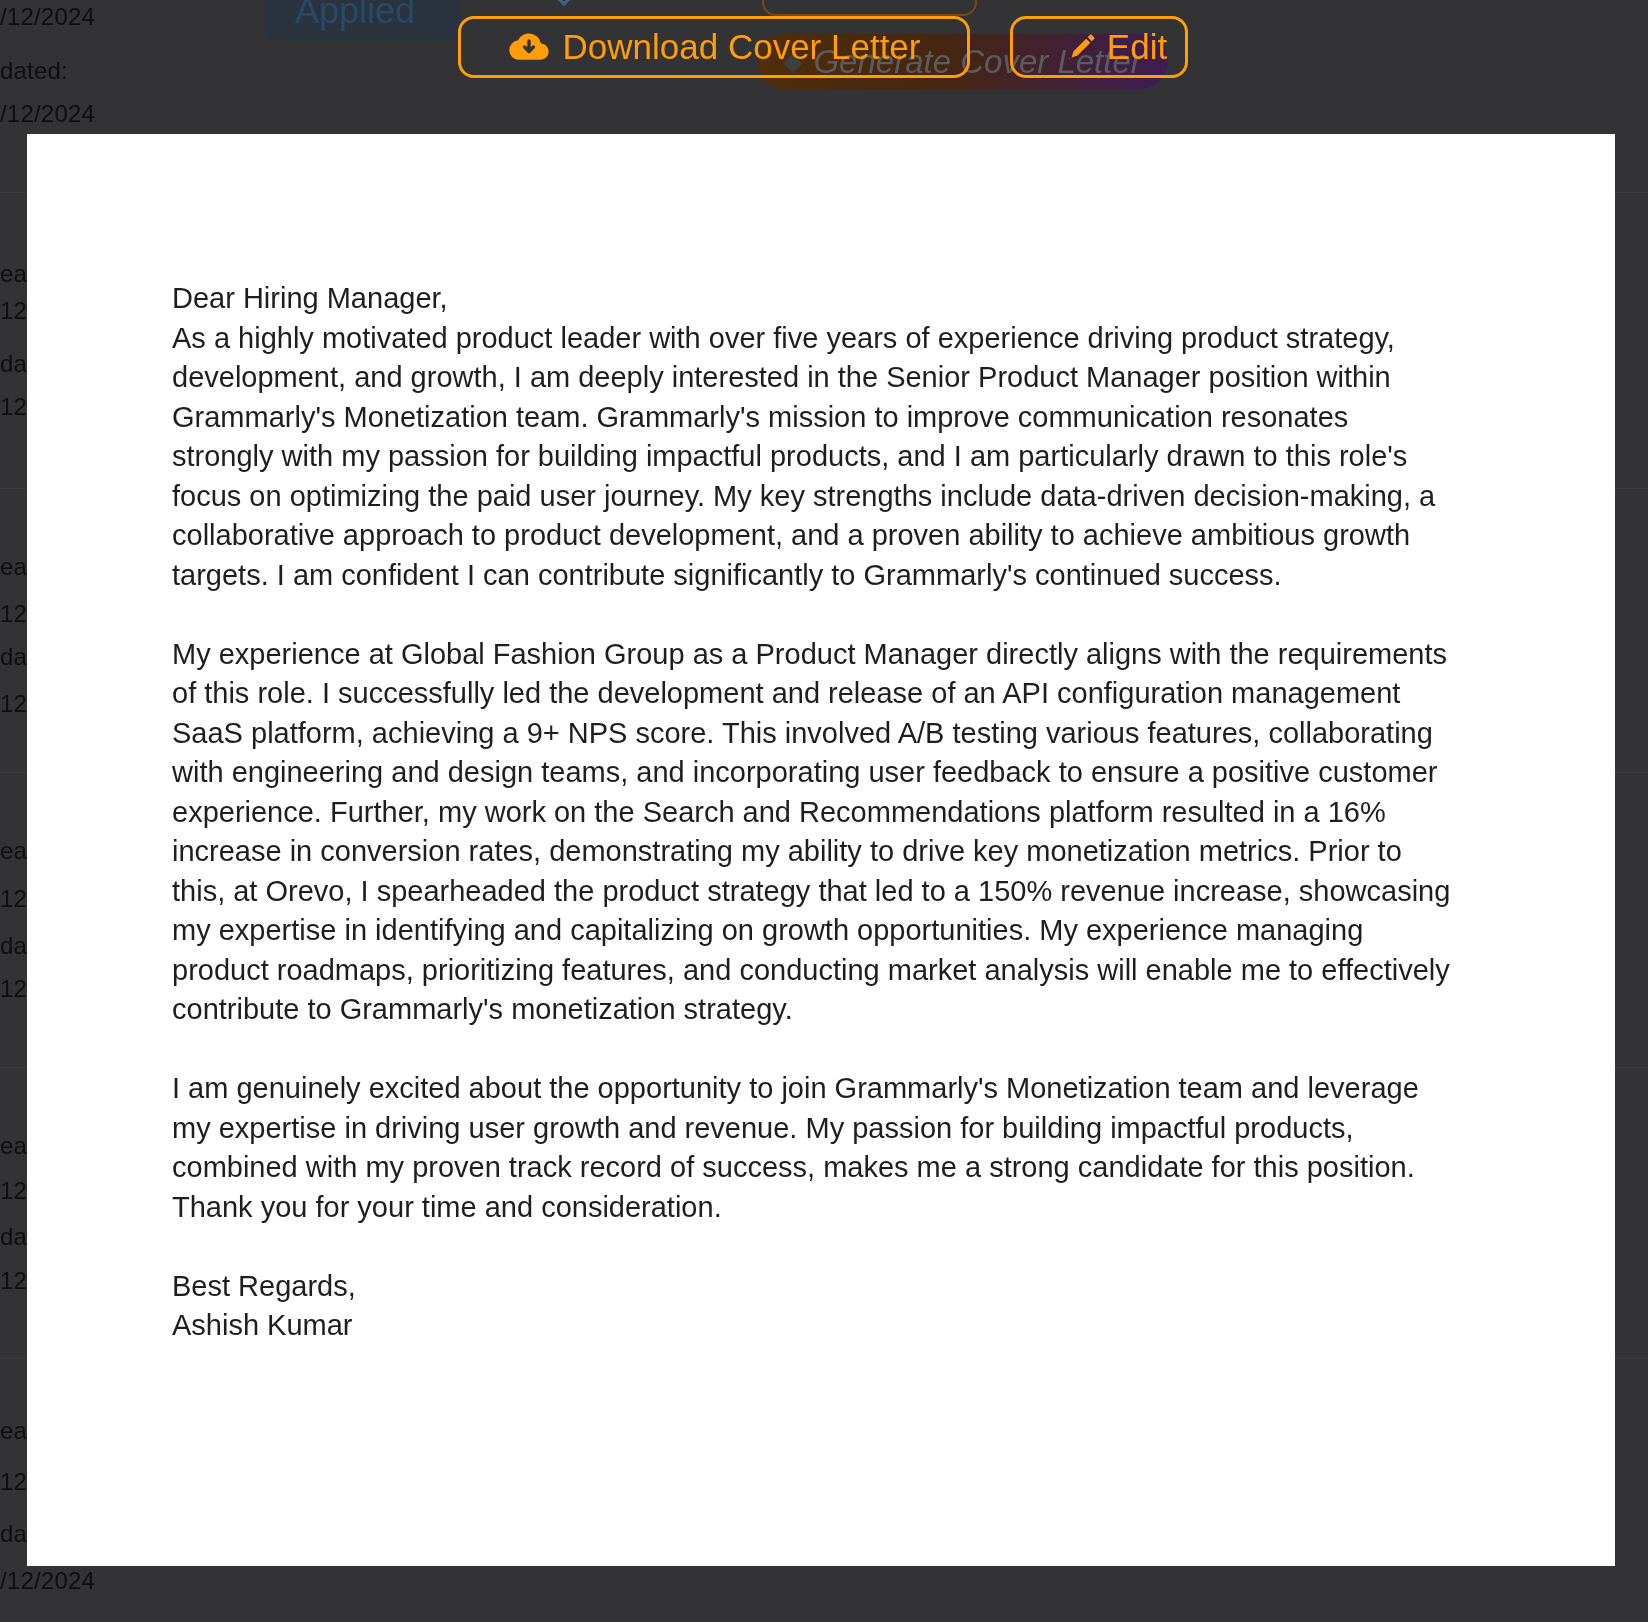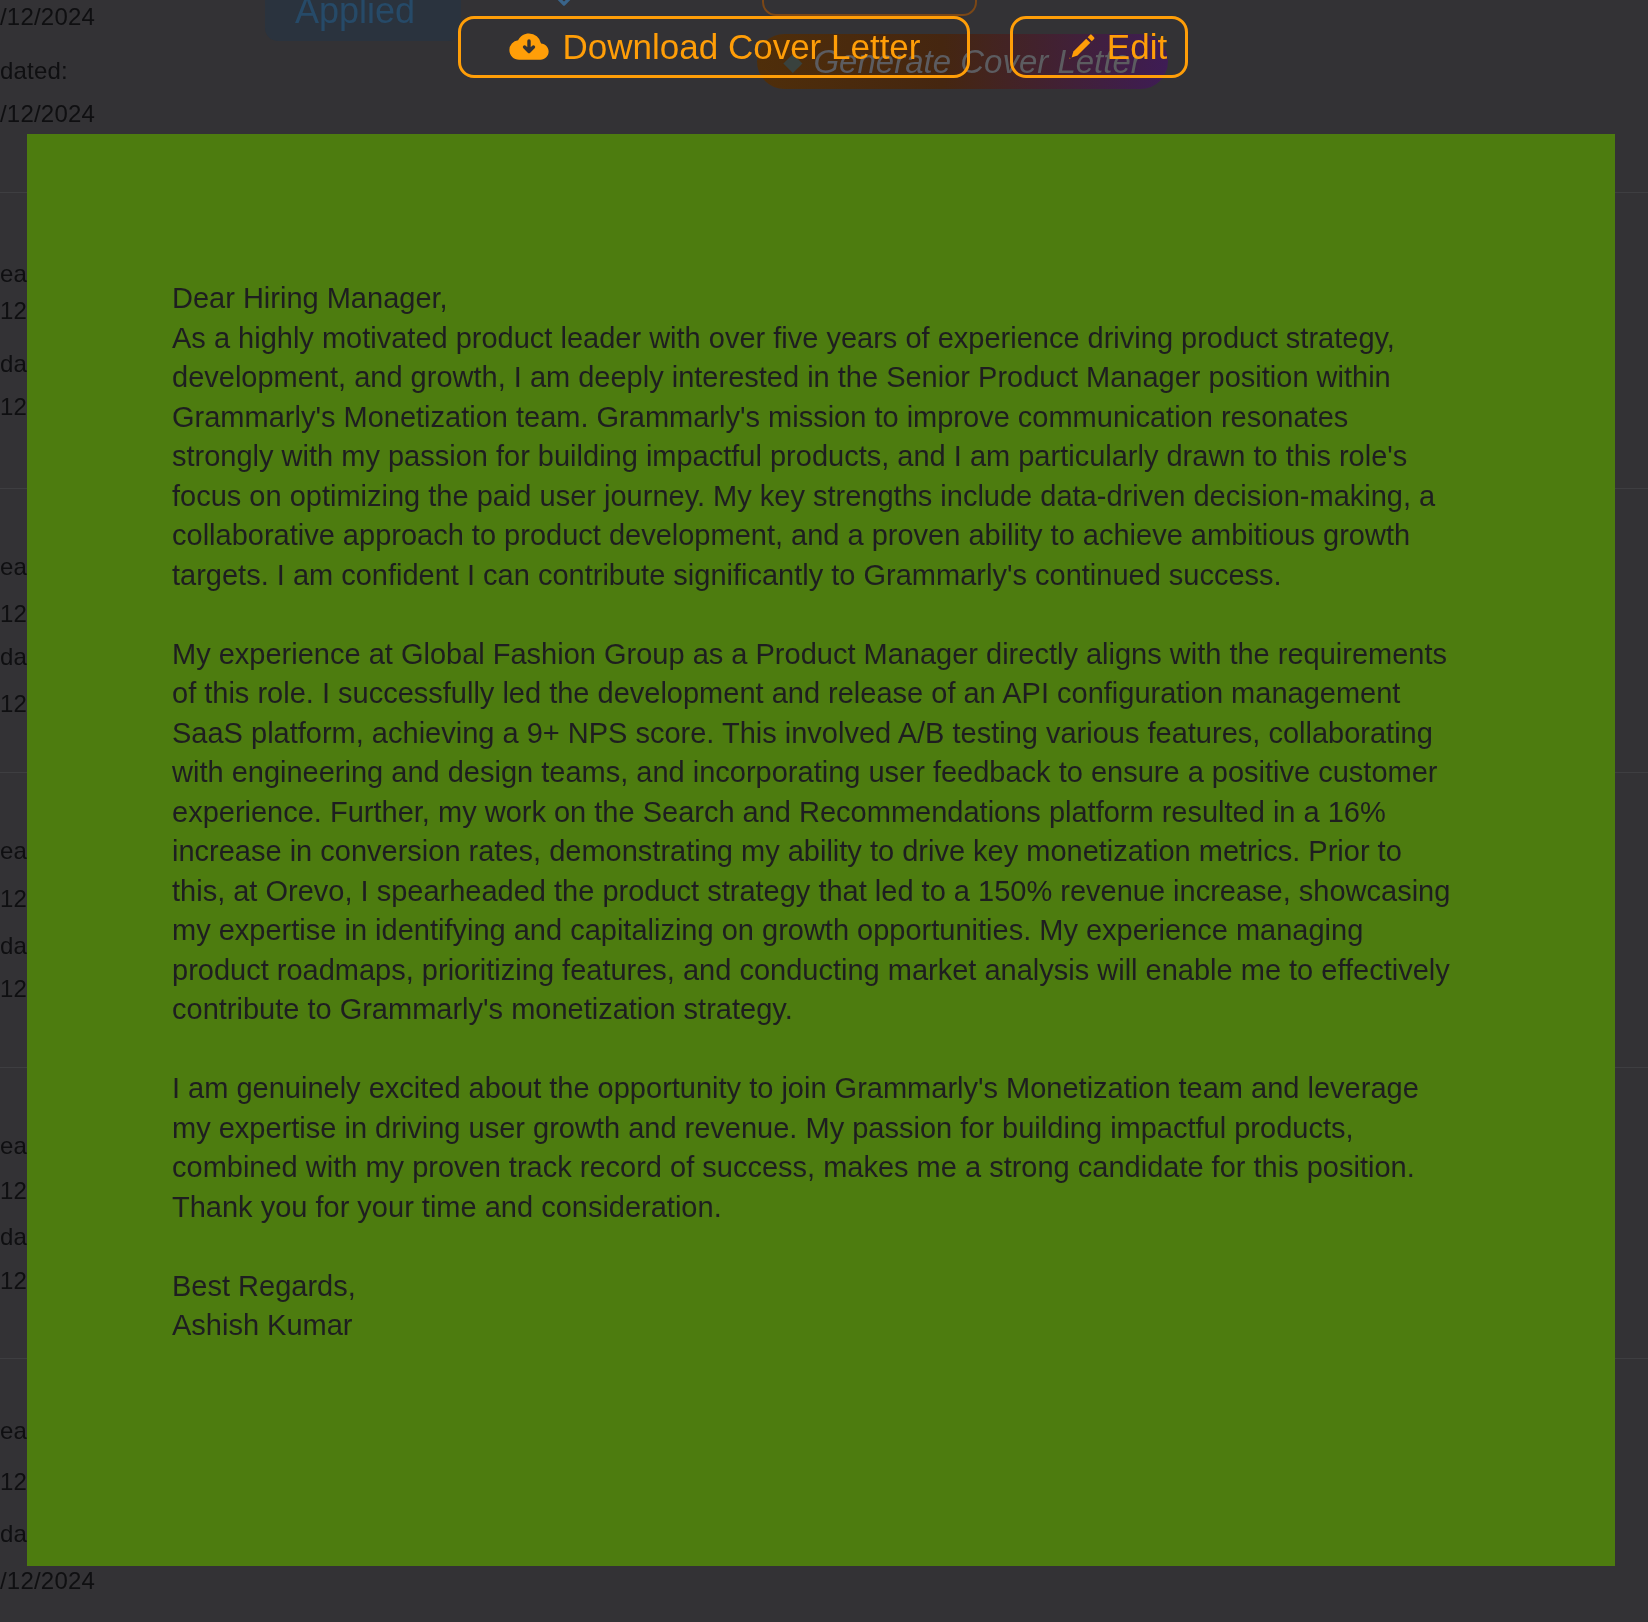--- a/index.html
+++ b/index.html
@@ -34,21 +34,21 @@
     position:absolute;left:757px;top:34px;width:411px;height:55px;
     border-radius:28px;
     background:linear-gradient(90deg,#4f2e0a 0%,#452610 45%,#3e1c55 100%);
     display:flex;align-items:center;justify-content:center;gap:11px;
   }
   .generate-pill .diamond{font-size:25px;color:#39423e;line-height:1;}
   .generate-pill .lbl{font-size:33px;color:#5c5c60;white-space:nowrap;font-style:italic;}
   
   .modal{
     position:absolute;left:27px;top:134px;width:1588px;height:1432px;
-    background:#4d7c0f;
+    background:#ffffff;
   }
   .letter{
     position:absolute;left:145px;top:145px;width:1285px;
     font-size:29px;line-height:39.5px;color:#1e1e20;
     white-space:pre-wrap;
   }
   
   .btn{
     position:absolute;top:16px;height:62px;box-sizing:border-box;
     border:3px solid #ff9e08;border-radius:16px;background:transparent;

